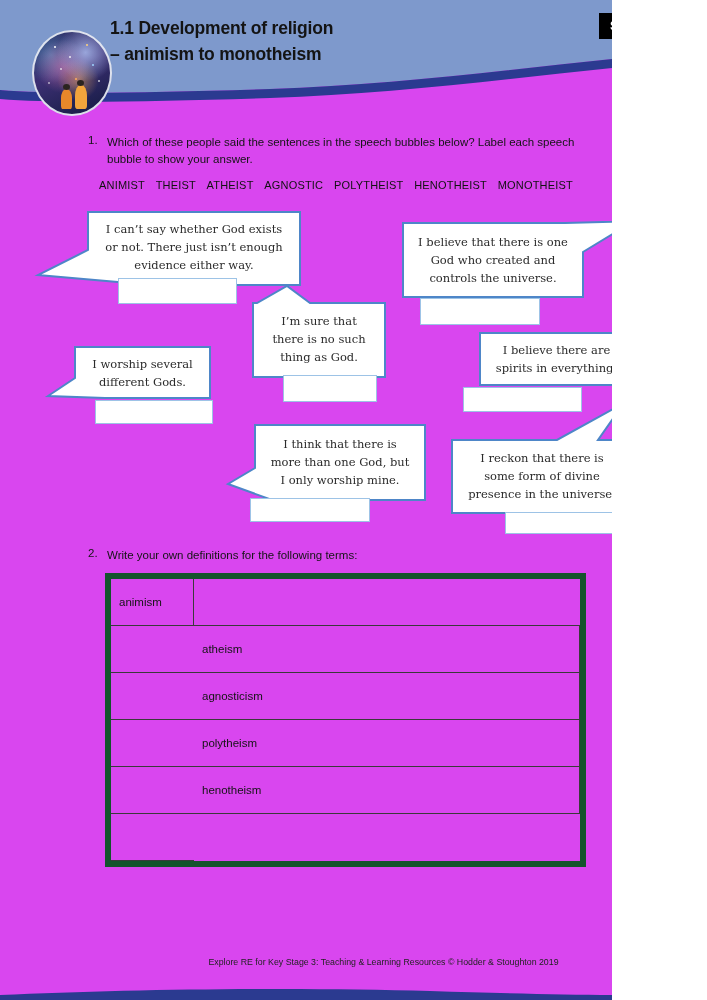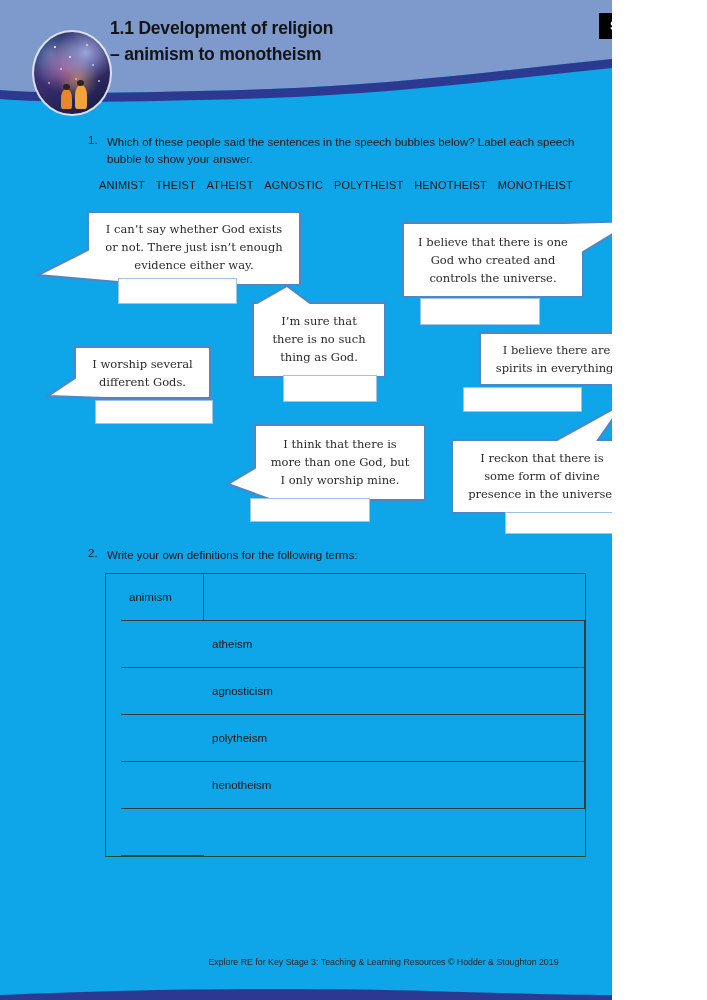--- a/index.html
+++ b/index.html
@@ -1,16 +1,16 @@
 <!DOCTYPE html>
 <html><head>
 <meta charset="utf-8">
 <style>
   html,body{margin:0;padding:0;background:#fff;}
-  .page{position:relative;width:612px;height:1000px;background:#0ea5e9;overflow:hidden;
+  .page{position:relative;width:612px;height:1000px;background:#d946ef;overflow:hidden;
         font-family:"Liberation Sans",sans-serif;color:#1a1a1a;}
 
   
   .header-svg{position:absolute;left:0;top:0;}
   .title{position:absolute;left:110px;top:15px;font-size:17.5px;font-weight:bold;
          color:#141414;line-height:26px;letter-spacing:-0.2px;}
   .badge{position:absolute;left:599px;top:13px;background:#000;color:#fff;
          font-weight:bold;font-size:12px;letter-spacing:1.6px;padding:6px 9px 6px 11px;}
   .student-book{position:absolute;left:625px;top:48px;font-size:9.5px;font-weight:bold;
          color:#141414;line-height:14px;}
@@ -56,22 +56,22 @@
   .answer{position:absolute;background:#fff;border:1.5px solid #9dc3e6;box-sizing:border-box;}
   .a1{left:118px;top:278px;width:119px;height:26px;}
   .a2{left:420px;top:298px;width:120px;height:27px;}
   .a3{left:283px;top:375px;width:94px;height:27px;}
   .a4{left:95px;top:400px;width:118px;height:24px;}
   .a5{left:463px;top:387px;width:119px;height:25px;}
   .a6{left:250px;top:498px;width:120px;height:24px;}
   .a7{left:505px;top:512px;width:120px;height:22px;}
 
   
-  .def-table{position:absolute;left:105px;top:573px;width:481px;border:1px solid #14532d;
-             display:grid;grid-template-columns:83px 1fr;box-sizing:border-box;padding-left:15px;}
+  .def-table{position:absolute;left:105px;top:573px;width:481px;border:6px solid #14532d;
+             display:grid;grid-template-columns:83px 1fr;box-sizing:border-box;}
   .def-table .term{border-right:1px solid #3a3a3a;height:47px;display:flex;align-items:center;
                    padding-left:8px;font-size:11.5px;color:#141414;box-sizing:border-box;}
   .def-table .blank{height:47px;box-sizing:border-box;}
   .def-table .bb{border-bottom:1px solid #3a3a3a;}
 
   
   .footer{position:absolute;left:0;top:957px;width:707px;text-align:center;
           font-size:8.8px;color:#222;padding-left:30px;}
   .bottom-wave{position:absolute;left:0;bottom:0;}
 </style>

